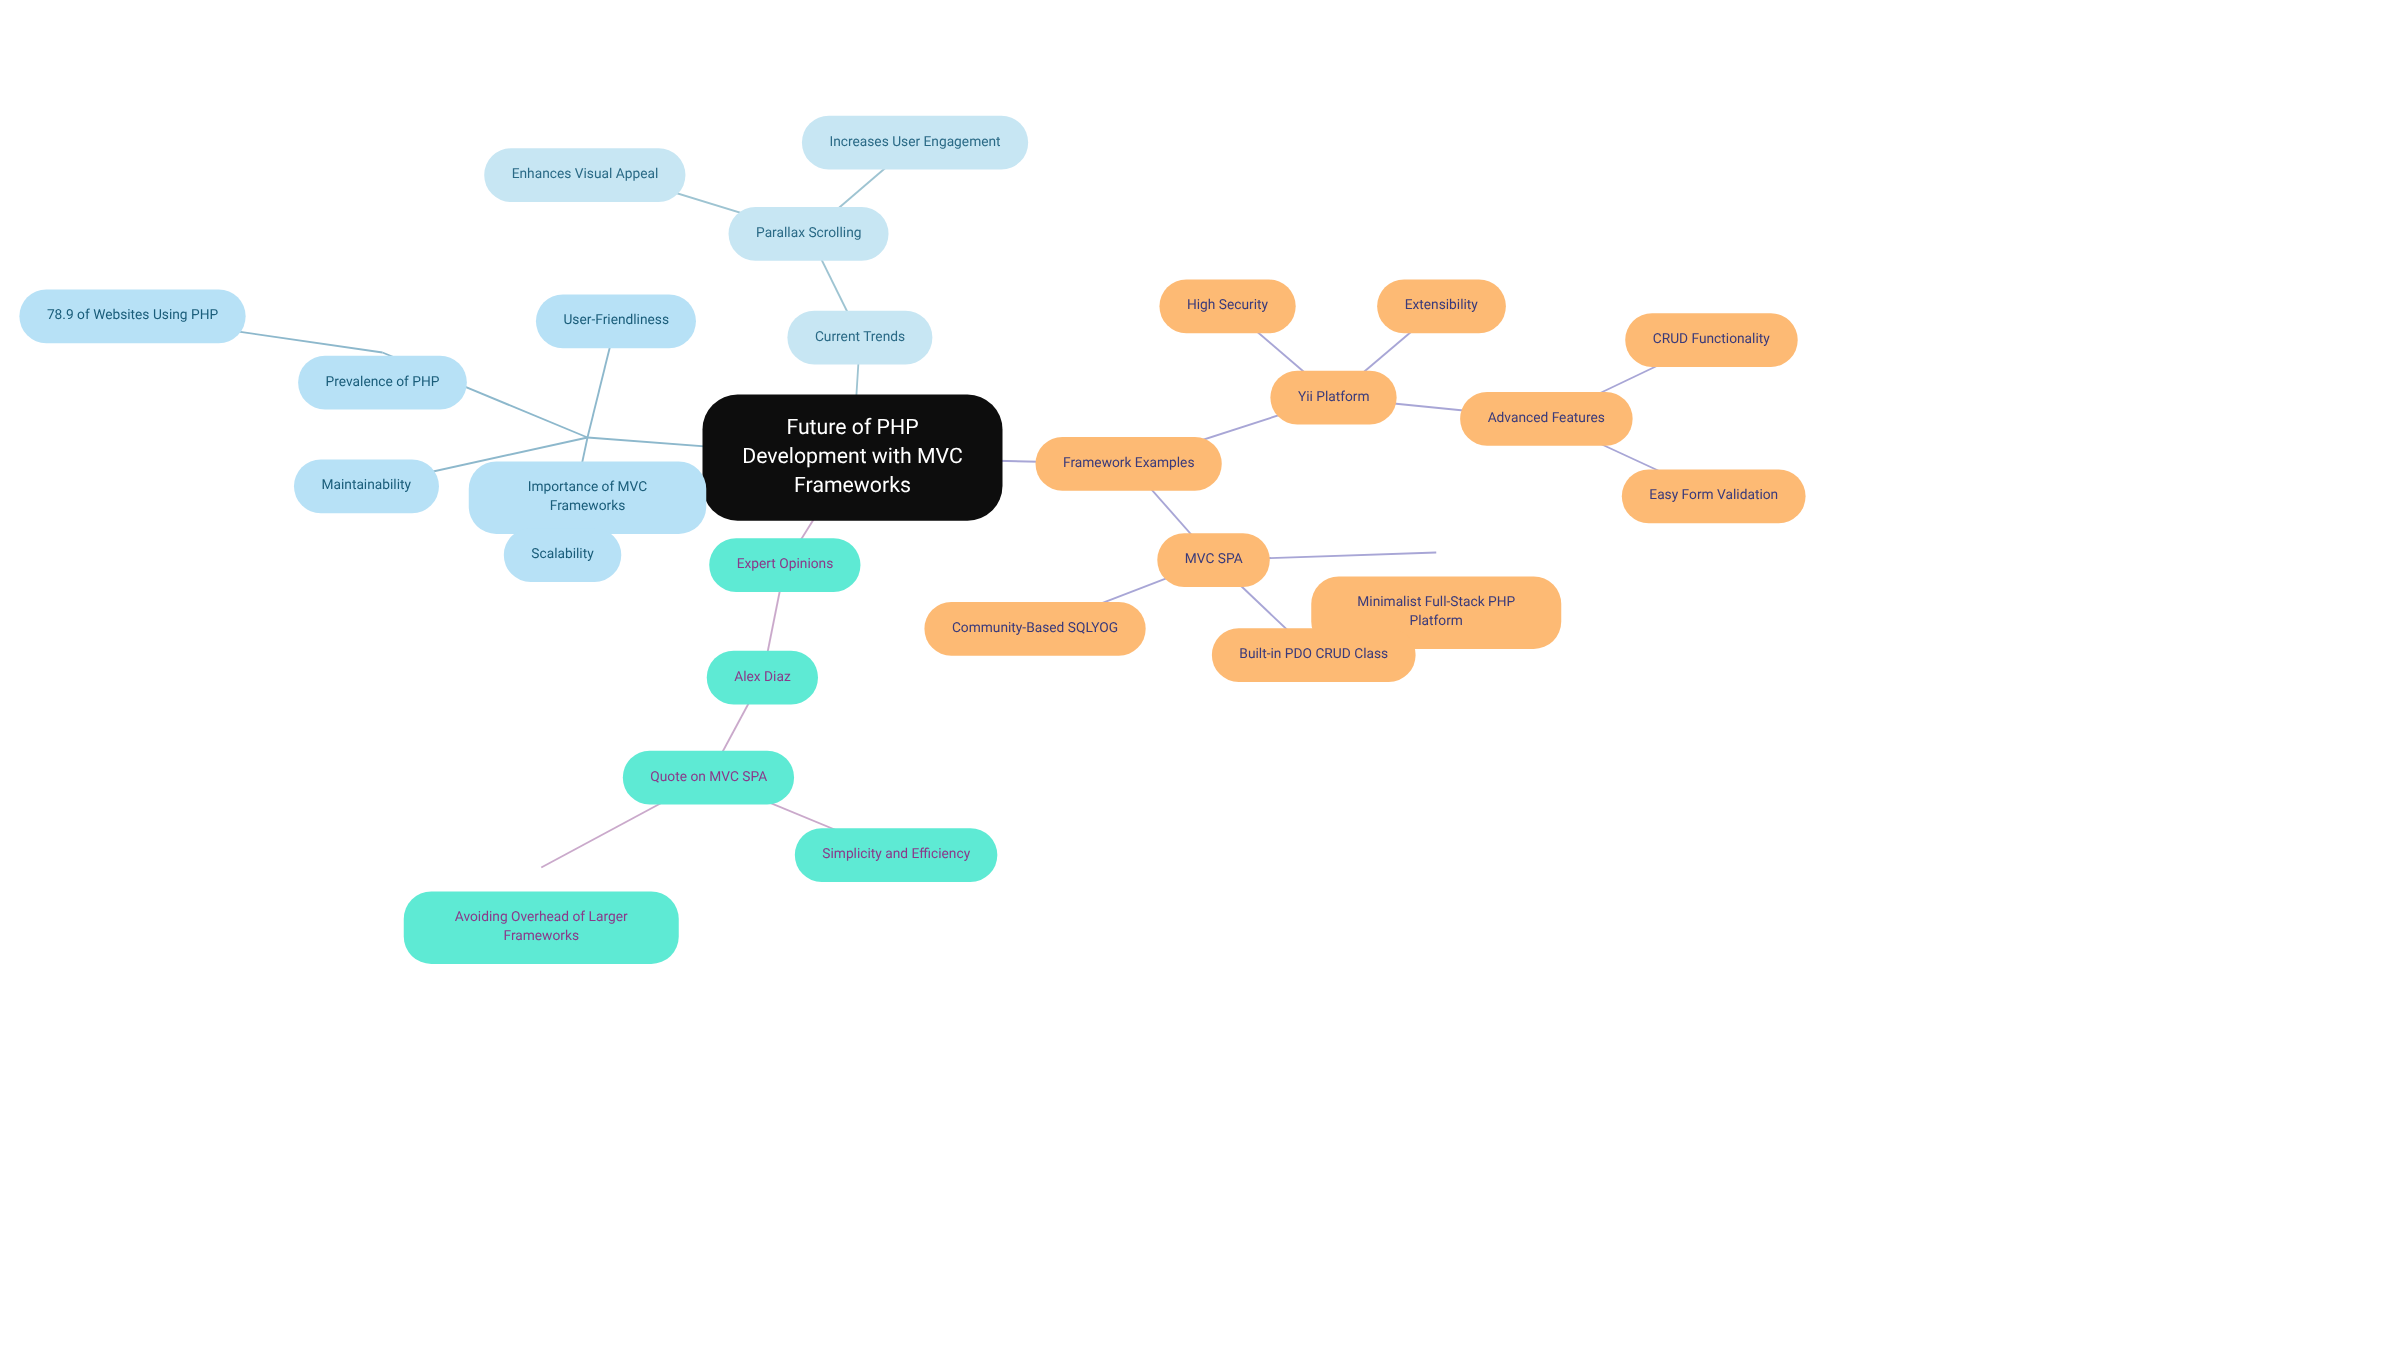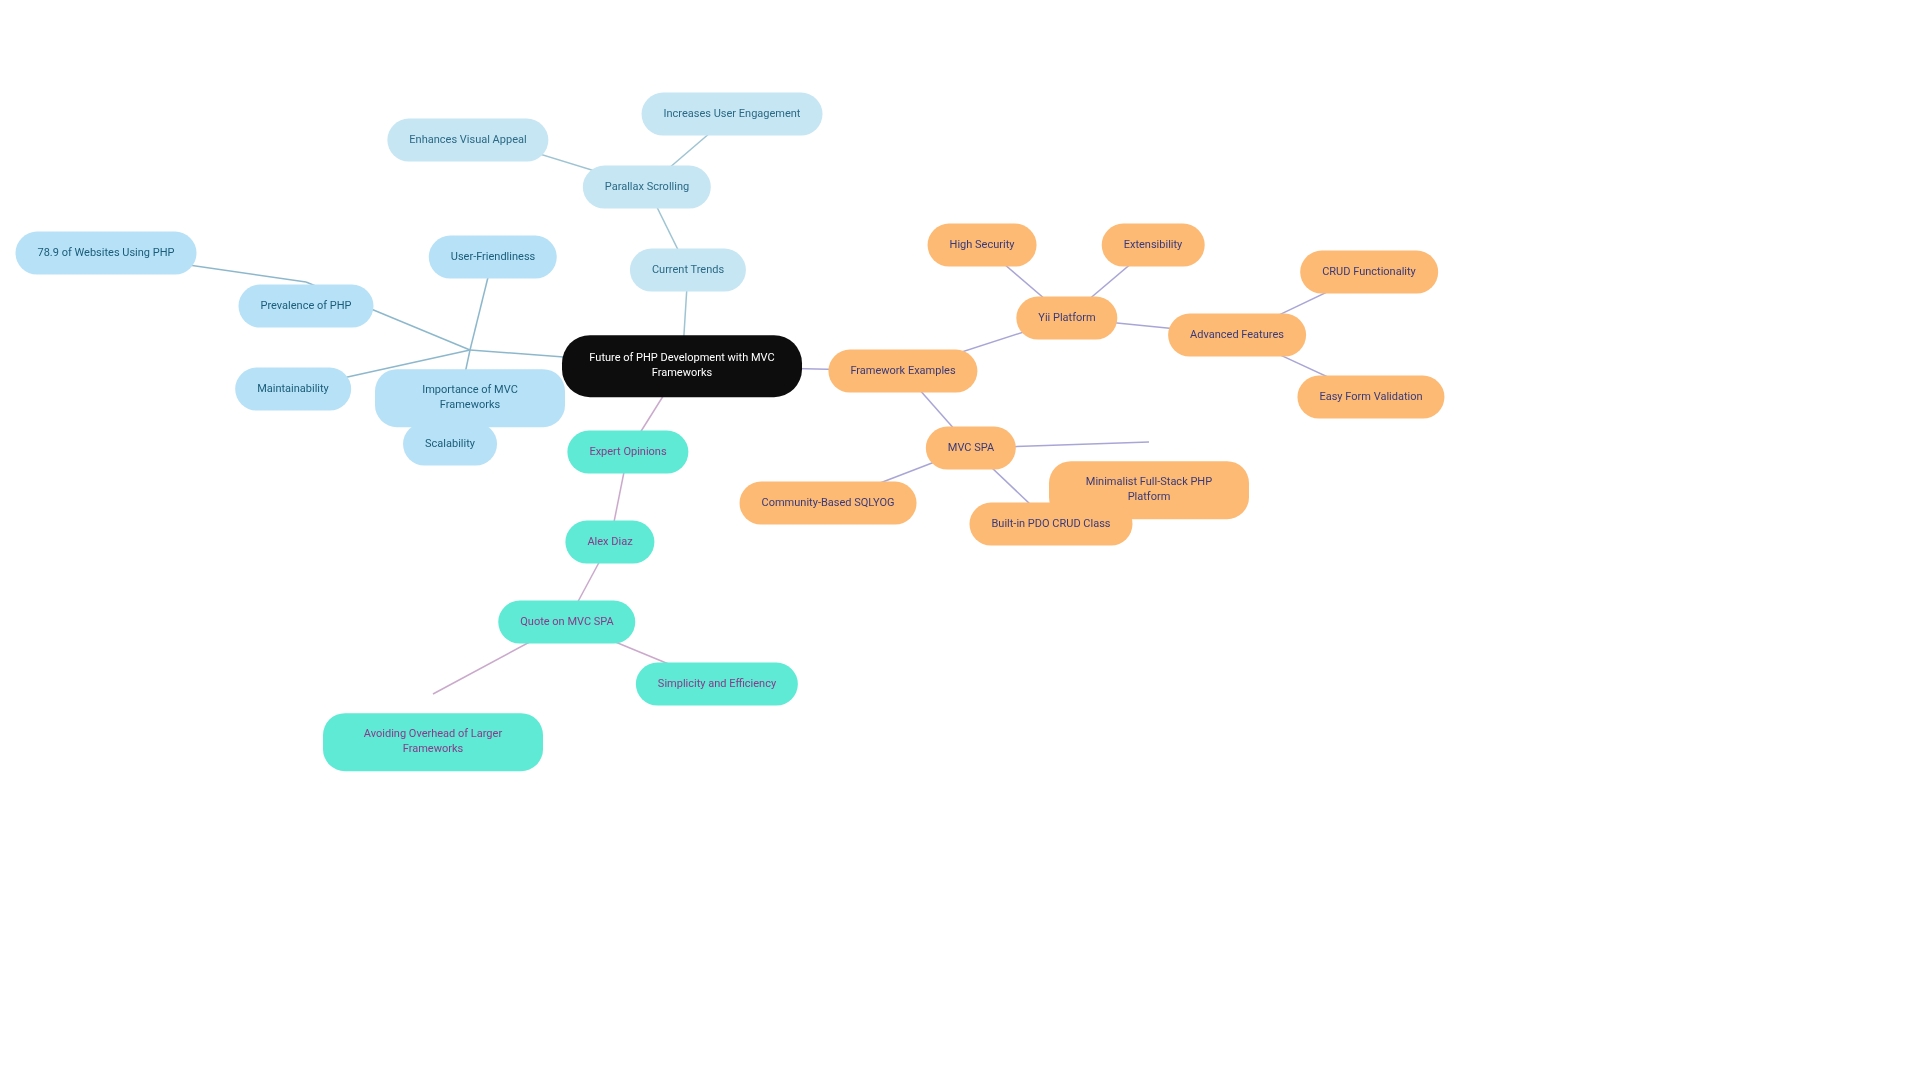--- a/index.html
+++ b/index.html
@@ -26,21 +26,21 @@
     line-height: 1.35;
     text-align: center;
     transform: translate(-50%, -50%);
     white-space: nowrap;
   }
   .node.wrap { white-space: normal; margin-top: 48px; }
   .root {
     background: #0d0d0d;
     color: #ffffff;
     border-radius: 28px;
-    font-size: 11px;
+    font-size: 17px;
     padding: 16px 26px;
     max-width: 240px;
     white-space: normal;
   }
   
   .c-cyan   { background: #b7e1f6; color: #1a5d7a; }
   
   .c-lblue  { background: #c7e6f3; color: #2a6a86; }
   
   .c-purple { background: #fdba74; color: #3a3a7a; }

